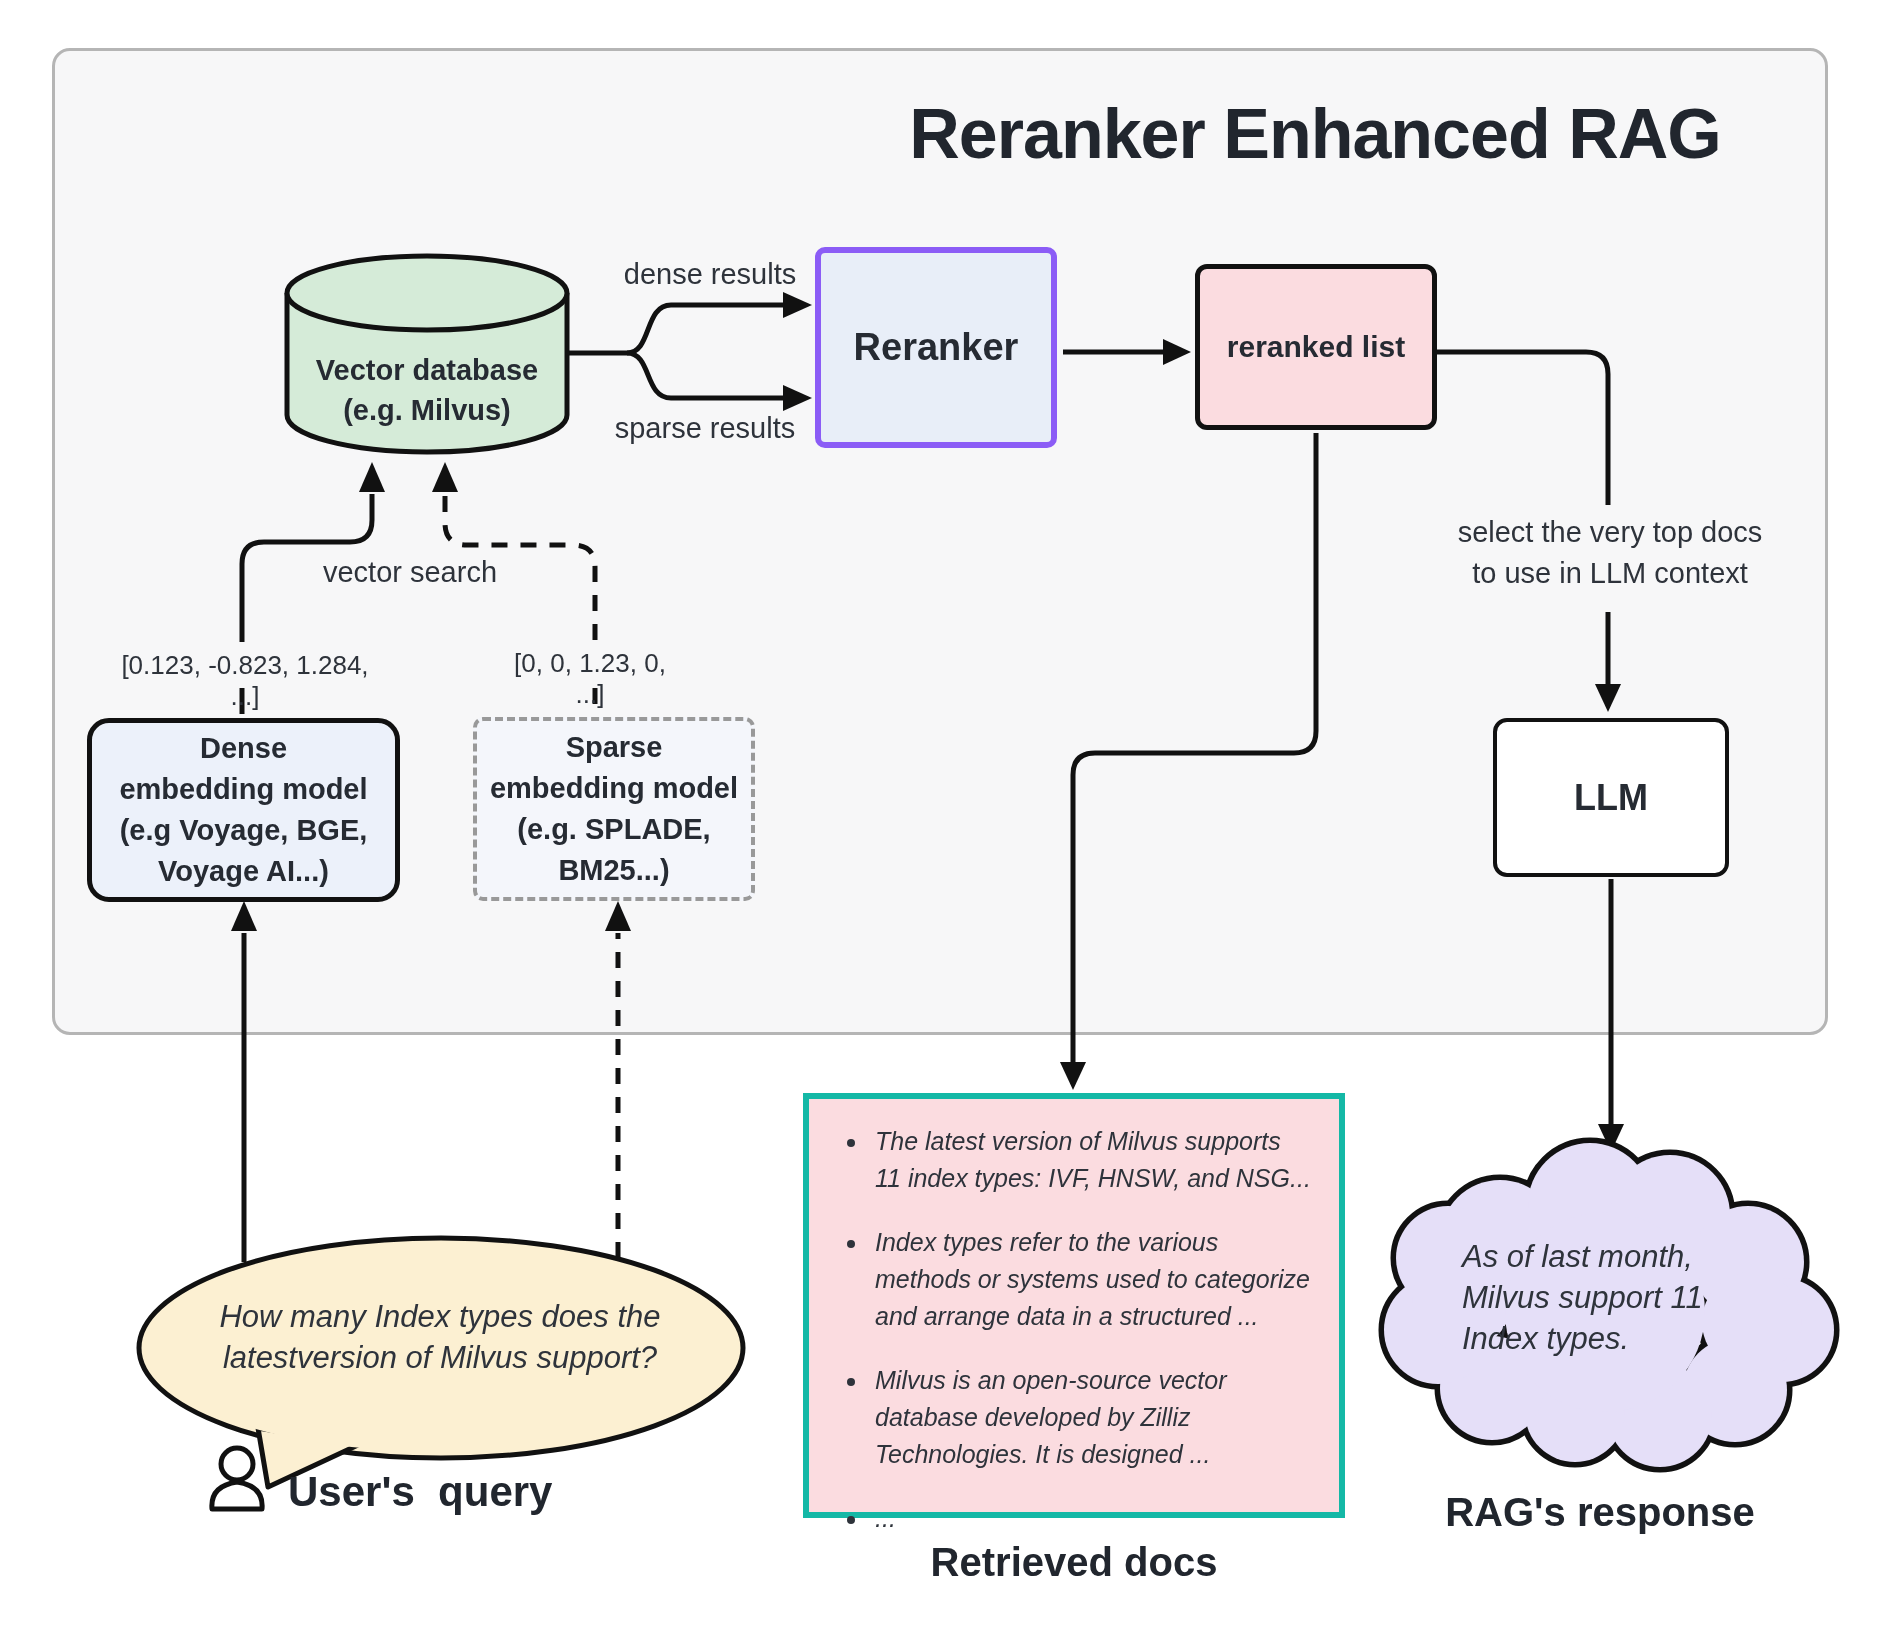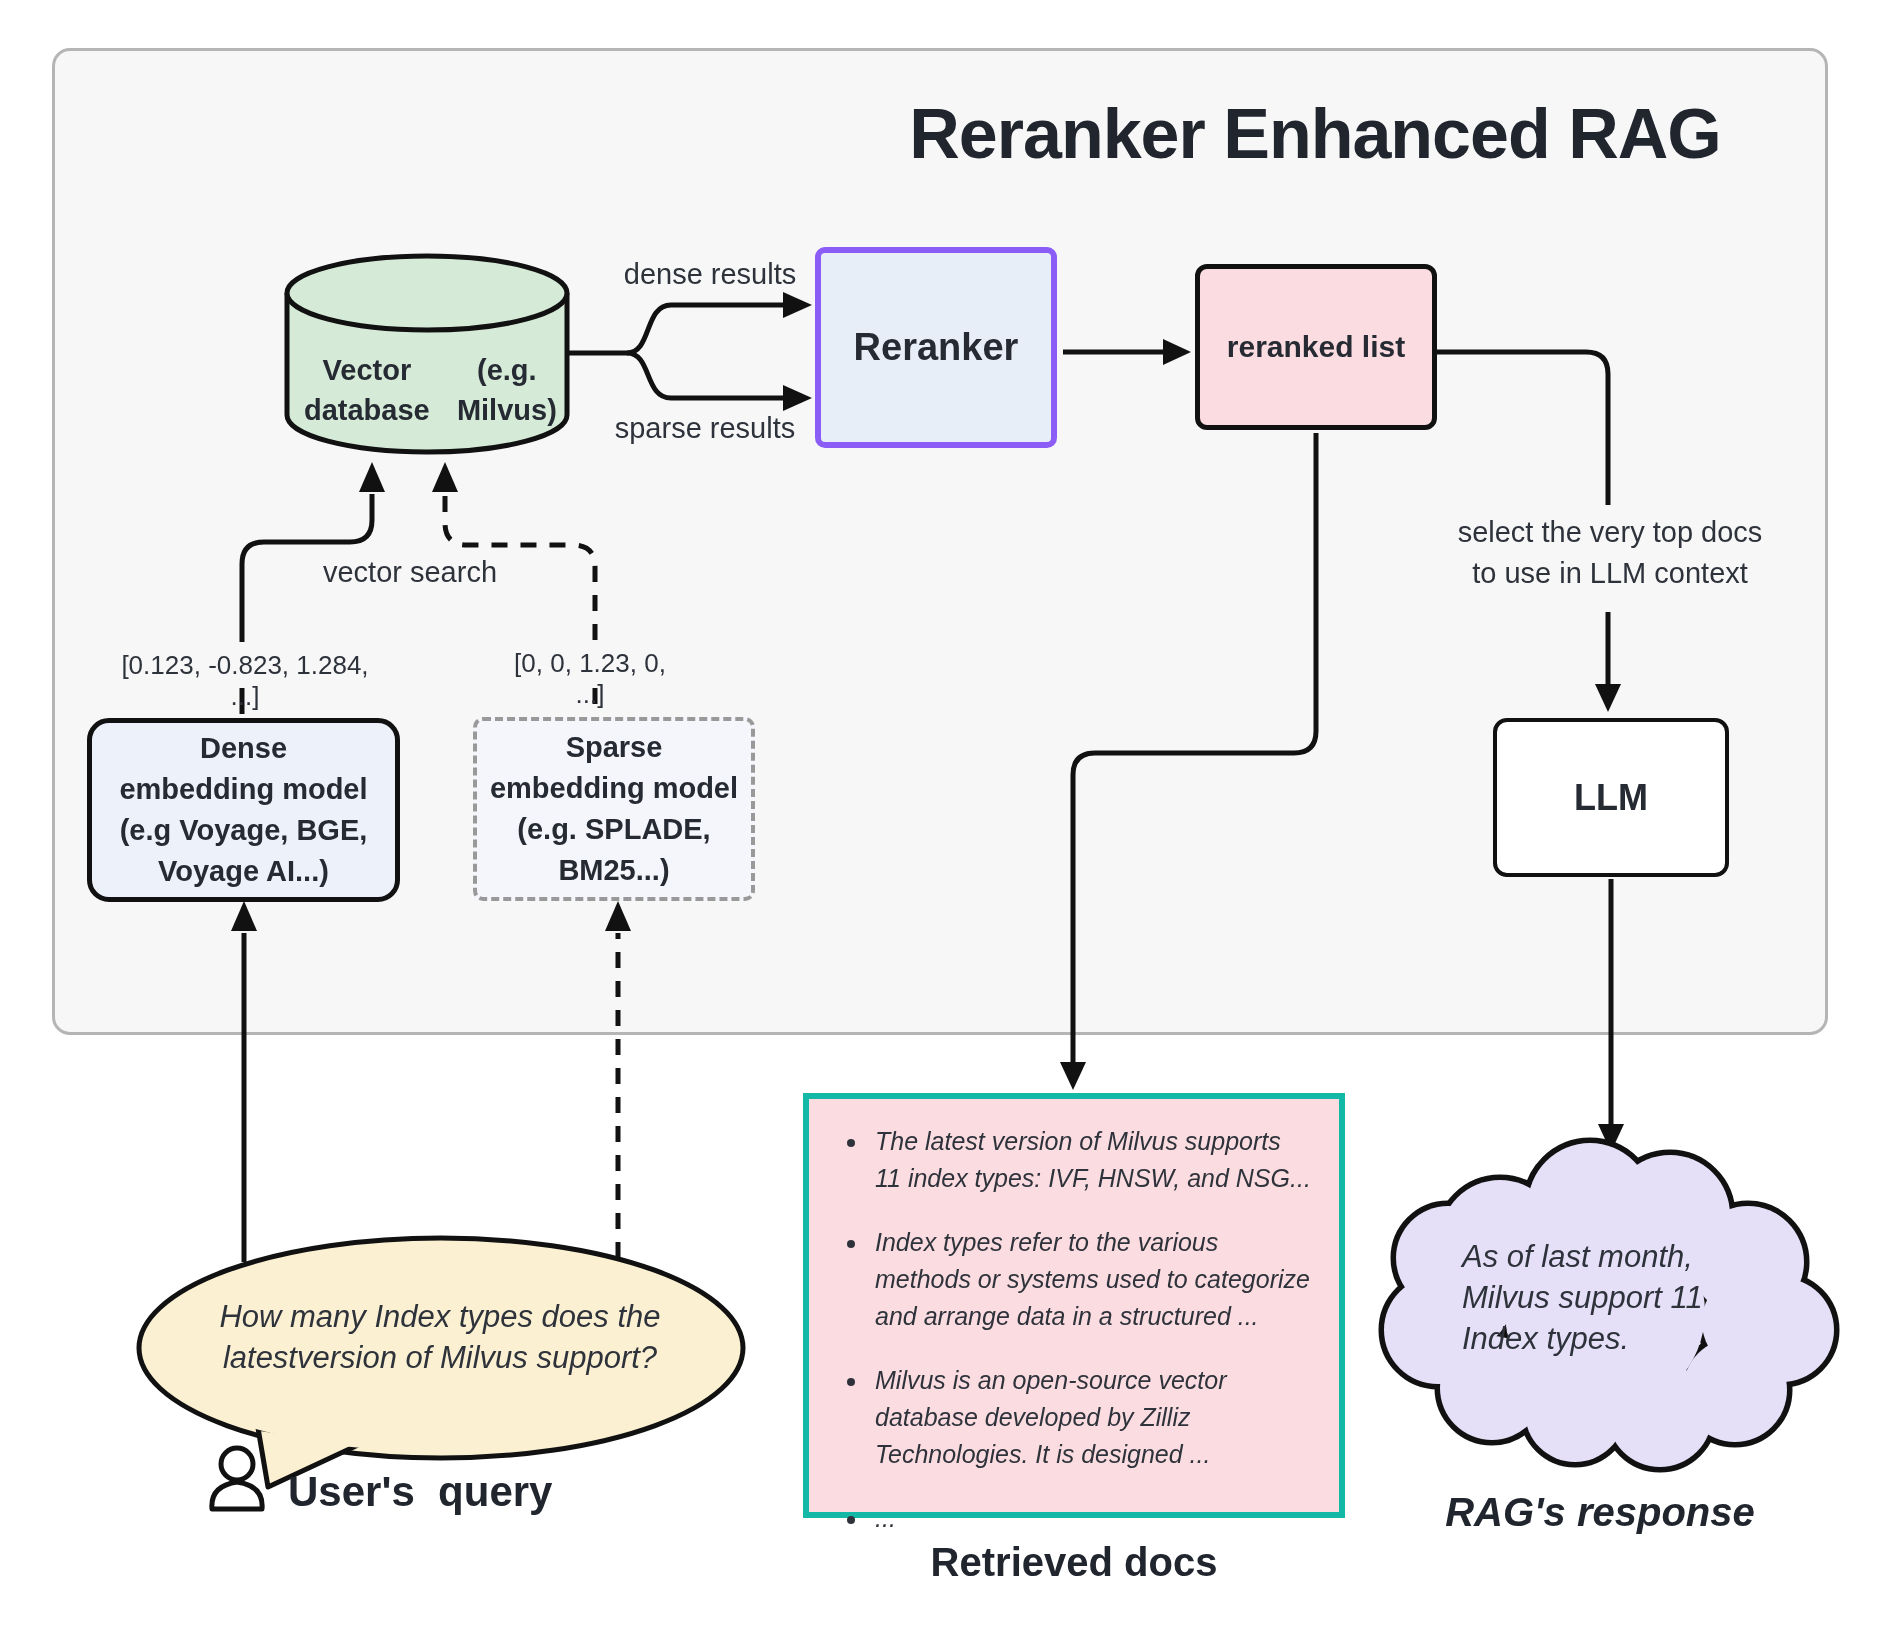--- a/index.html
+++ b/index.html
@@ -19,31 +19,31 @@
   .node{
     position:absolute;box-sizing:border-box;display:flex;align-items:center;justify-content:center;
     text-align:center;font-weight:bold;color:#262b33;
   }
   .node .ln{display:block;}
   .box-reranker{left:815px;top:247px;width:242px;height:201px;background:#e8eef8;border:6px solid #8b5cf6;border-radius:10px;font-size:38px;}
   .box-list{left:1195px;top:264px;width:242px;height:166px;background:#fbdce0;border:5px solid #111;border-radius:12px;font-size:30px;}
   .box-dense{left:87px;top:718px;width:313px;height:184px;background:#ecf1fa;border:5px solid #111;border-radius:22px;font-size:29px;line-height:41px;}
   .box-sparse{left:473px;top:717px;width:282px;height:184px;background:#f4f6fb;border:4px dashed #999;border-radius:10px;font-size:29px;line-height:41px;}
   .box-llm{left:1493px;top:718px;width:236px;height:159px;background:#ffffff;border:4px solid #111;border-radius:14px;font-size:36px;}
-  .db-label{left:287px;top:350px;width:280px;font-size:29px;line-height:40px;flex-direction:row;}
+  .db-label{left:287px;top:350px;width:280px;font-size:29px;line-height:40px;flex-direction:column;}
   .edge-label{position:absolute;text-align:center;font-size:29px;color:#2e333b;}
   .vec-label{position:absolute;text-align:center;font-size:26px;color:#2e333b;}
   .bubble-text{
     position:absolute;left:190px;top:1296px;width:500px;text-align:center;
     font-size:31px;line-height:41px;font-style:italic;color:#2e333b;
   }
   .caption{position:absolute;font-weight:bold;color:#21262e;}
   .cap-user{left:288px;top:1468px;font-size:42px;white-space:pre;text-align:right;}
   .cap-docs{left:803px;top:1540px;width:542px;text-align:center;font-size:40px;}
-  .cap-rag{left:1400px;top:1490px;width:400px;text-align:center;font-size:40px;font-style:italic;}
+  .cap-rag{left:1400px;top:1490px;width:400px;text-align:center;font-size:40px;}
   .docs-box{
     position:absolute;left:803px;top:1093px;width:542px;height:425px;box-sizing:border-box;
     background:#fbdce0;border:6px solid #14b8a6;padding:24px 26px 10px 30px;
   }
   .docs-box ul{margin:0;padding:0 0 0 30px;list-style:disc outside;}
   .docs-box li{
     font-size:25px;line-height:37px;font-style:italic;color:#2e333b;margin:0 0 27px 0;padding-left:6px;
   }
   .docs-box li:nth-child(3){}
   .docs-box li:last-child{margin-bottom:0;}

